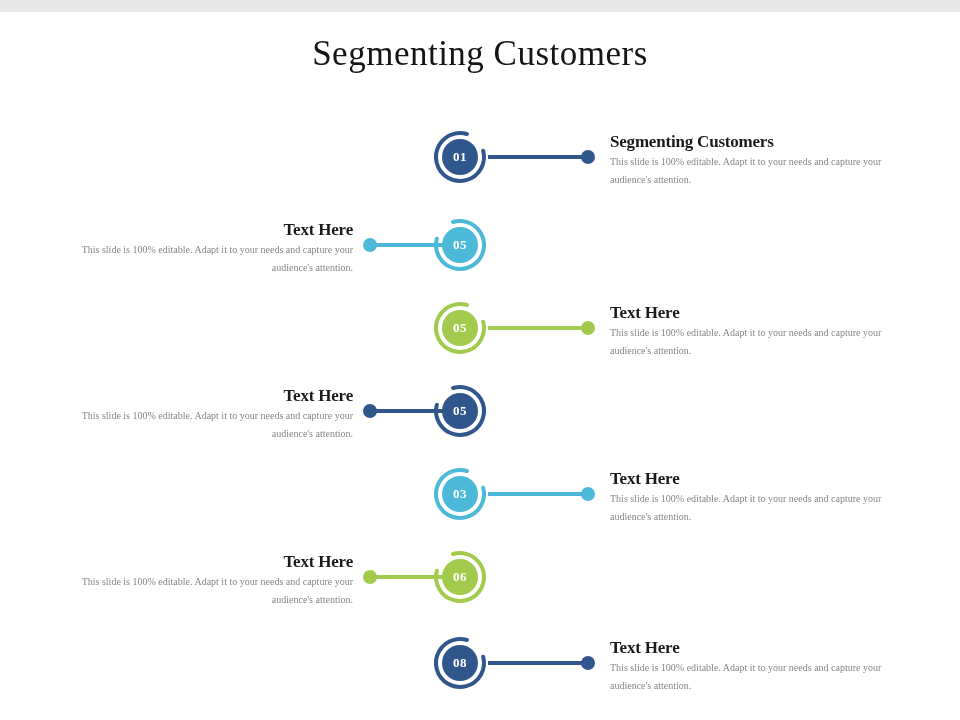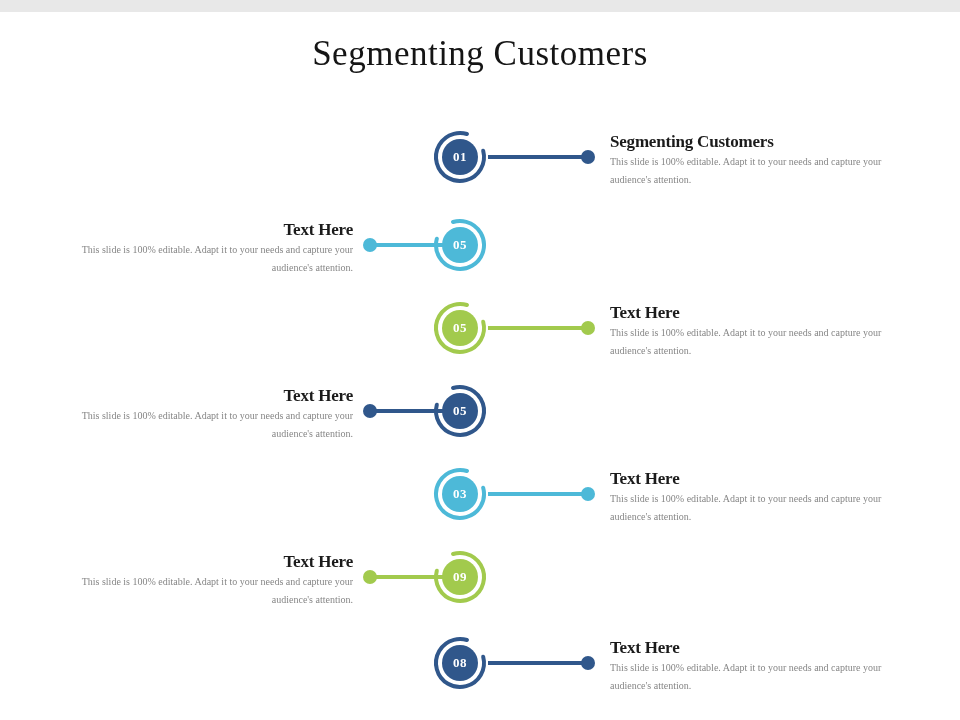--- a/index.html
+++ b/index.html
@@ -184,21 +184,21 @@
       <div class="heading">Text Here</div>
       <div class="desc">This slide is 100% editable. Adapt it to your needs and capture your audience's attention.</div>
     </div>
     <div class="connector"></div>
     <div class="dot"></div>
     <div class="badge">
       <svg class="ring" width="60" height="60" viewBox="0 0 60 60">
         <circle cx="30" cy="30" r="24" fill="none" stroke="currentColor" stroke-width="4" stroke-linecap="round" stroke-dasharray="125.7 25.1" transform="rotate(-15 30 30)"></circle>
       </svg>
       <div class="fill">
-        <span>09</span>
+        <span>06</span>
       </div>
     </div>
   </div>
       <div class="item right" style="--y: 651px; --c: #30578B; color: rgb(48, 87, 139);">
     <div class="textblock">
       <div class="heading">Text Here</div>
       <div class="desc">This slide is 100% editable. Adapt it to your needs and capture your audience's attention.</div>
     </div>
     <div class="connector"></div>
     <div class="dot"></div>

